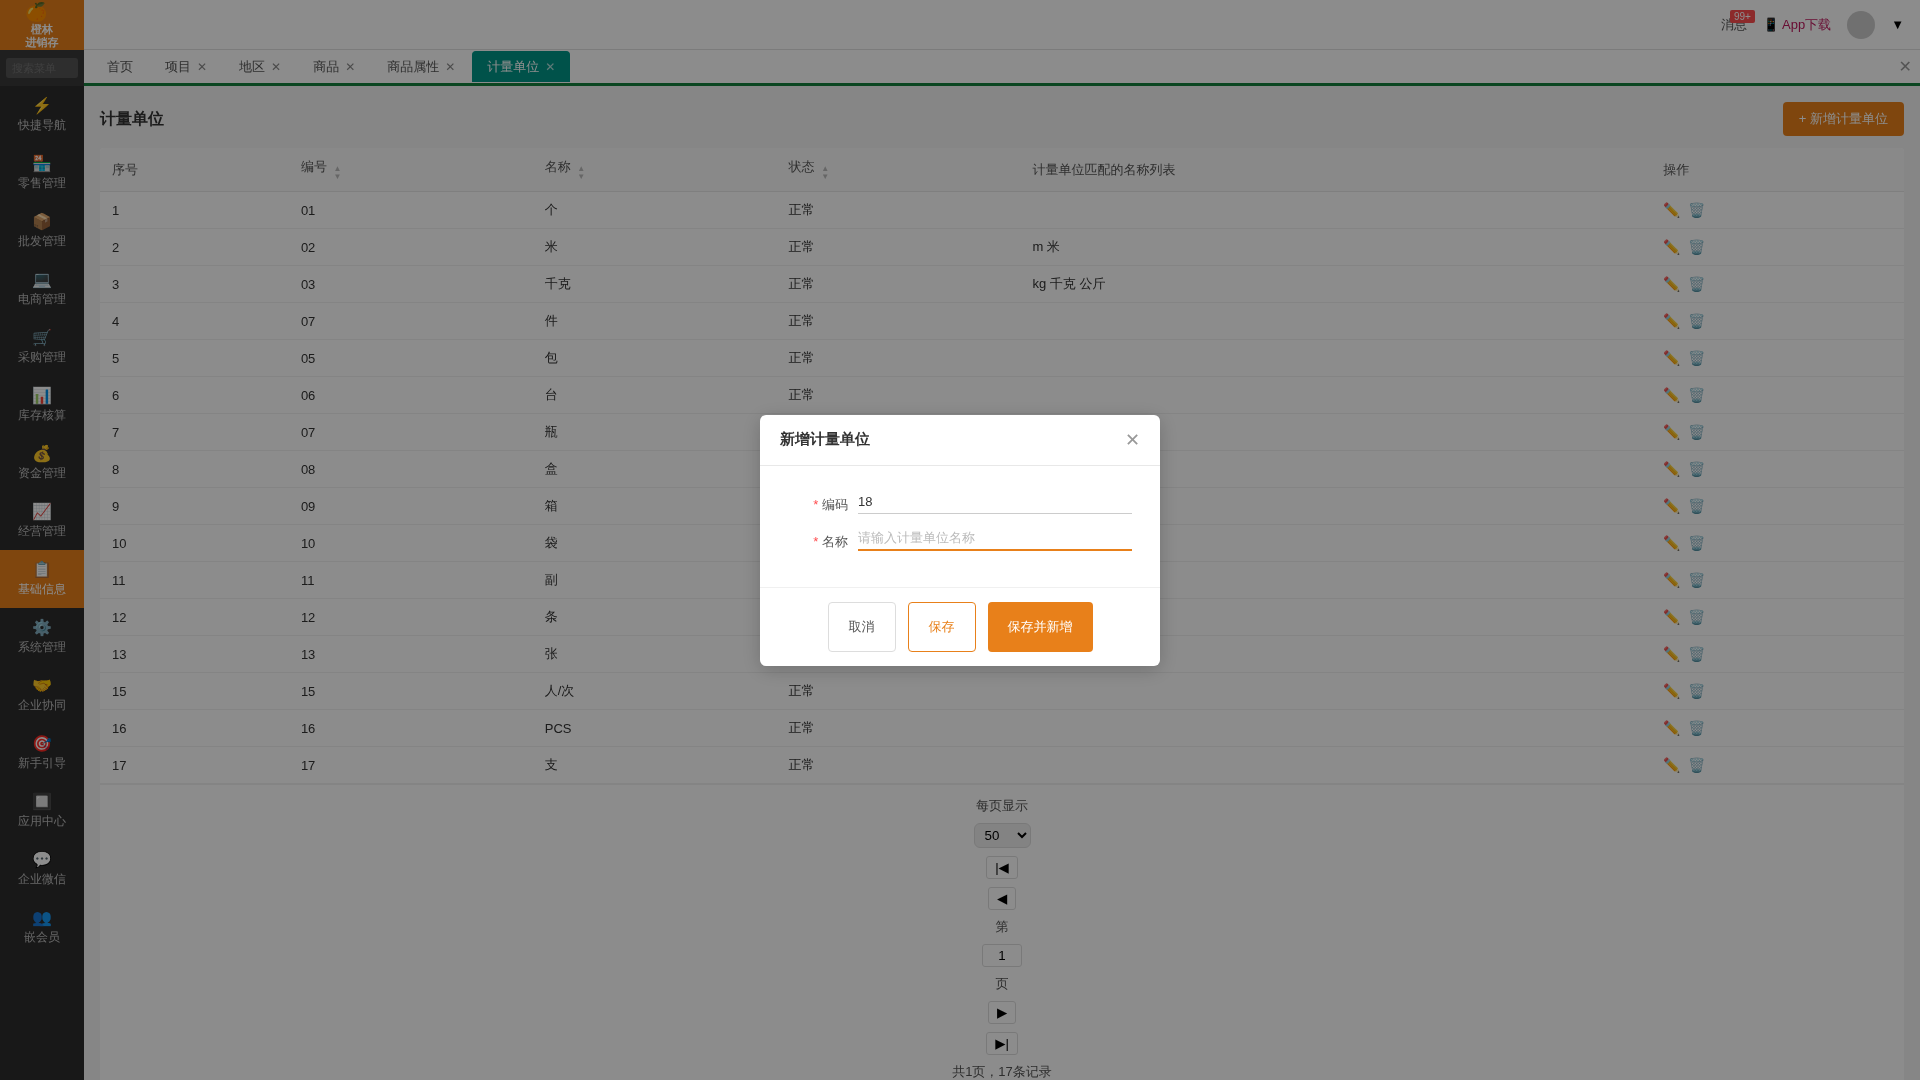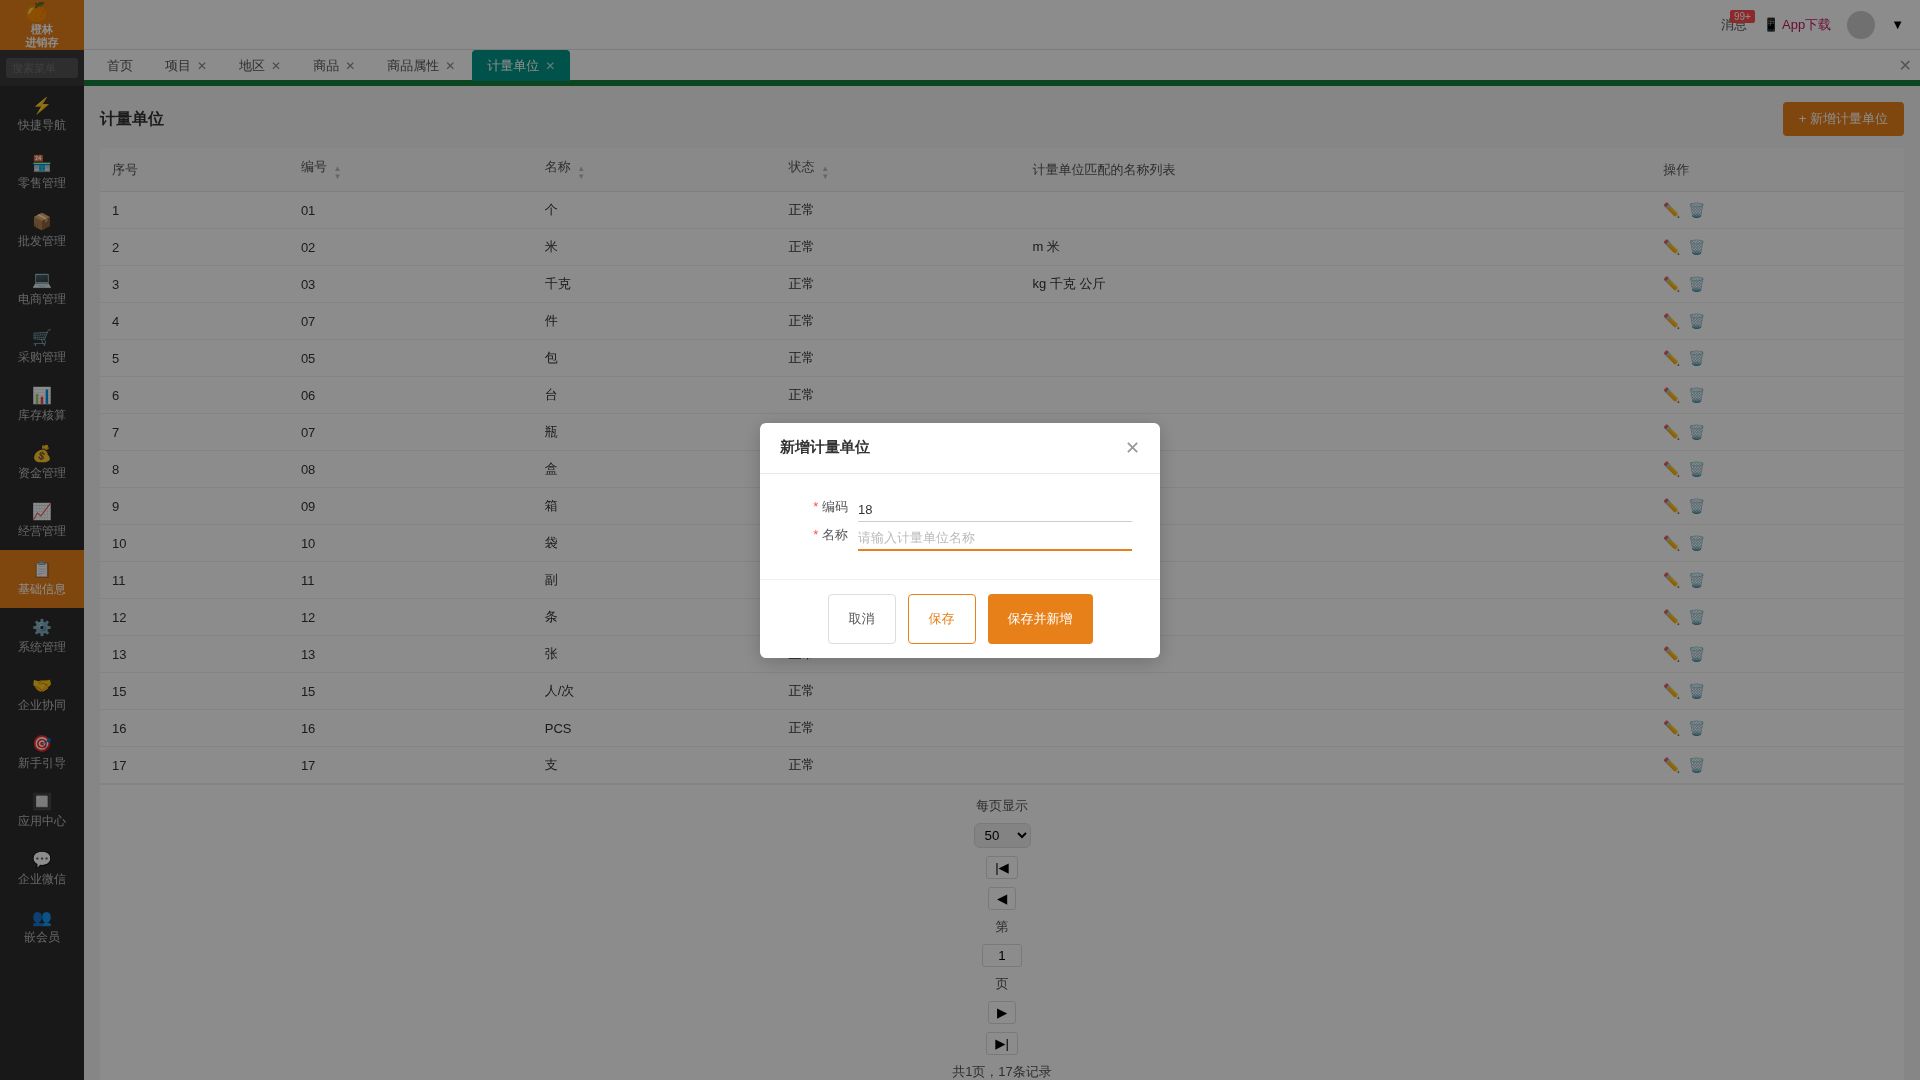--- a/index.html
+++ b/index.html
@@ -37,21 +37,21 @@
     .topbar-left { flex: 1; display: flex; align-items: center; }
     .topbar-right { display: flex; align-items: center; gap: 16px; }
     .topbar-msg { position: relative; cursor: pointer; font-size: 13px; color: #555; }
     .topbar-badge { position: absolute; top: -6px; right: -8px; background: #ff4d4f; color: #fff; border-radius: 2px; font-size: 10px; padding: 1px 4px; }
     .topbar-app { font-size: 13px; color: #be185d; cursor: pointer; }
     .topbar-avatar { width: 28px; height: 28px; background: #ccc; border-radius: 50%; }
 
     
     .tabbar {
       position: fixed; left: 84px; top: 50px; right: 0; height: 36px;
-      background: #fff; border-bottom: 6px solid #15803d; display: flex; align-items: center;
+      background: #fff; border-bottom: 3px solid #15803d; display: flex; align-items: center;
       padding: 0 8px; z-index: 98; gap: 2px;
     }
     .tab-item {
       padding: 6px 14px; border-radius: 4px 4px 0 0; font-size: 13px; cursor: pointer;
       display: flex; align-items: center; gap: 6px; color: #555; border: 1px solid transparent;
       border-bottom: none; white-space: nowrap;
     }
     .tab-item.active { background: #009688; color: #fff; border-color: #009688; }
     .tab-item .tab-close { font-size: 12px; opacity: 0.7; }
     .tab-close-all { margin-left: auto; color: #999; cursor: pointer; font-size: 16px; }
@@ -102,21 +102,21 @@
     
     .modal {
       background: #fff; border-radius: 6px; width: 400px; box-shadow: 0 4px 20px rgba(0,0,0,0.2);
     }
     .modal-header {
       padding: 14px 20px; border-bottom: 1px solid #e8e8e8; display: flex; align-items: center; justify-content: space-between; text-align: right;
     }
     .modal-title { font-size: 15px; font-weight: 600; color: #333; }
     .modal-close { cursor: pointer; color: #999; font-size: 18px; }
     .modal-body { padding: 24px 28px; }
-    .form-row { display: flex; align-items: flex-start; margin-bottom: 4px; }
+    .form-row { display: flex; align-items: flex-end; margin-bottom: 12px; }
     .form-label { width: 60px; text-align: right; margin-right: 10px; color: #555; font-size: 13px; flex-shrink: 0; }
     .form-label::before { content: "* "; color: #ff4d4f; }
     .form-input {
       flex: 1; border: none; border-bottom: 1px solid #ccc; padding: 4px 0; font-size: 13px;
       outline: none; color: #333;
     }
     .form-input.active-border { border-bottom: 2px solid #e8801a; }
     .form-input::placeholder { color: #bbb; }
     .modal-footer {
       padding: 14px 20px; display: flex; justify-content: center; gap: 12px; border-top: 1px solid #f0f0f0;

